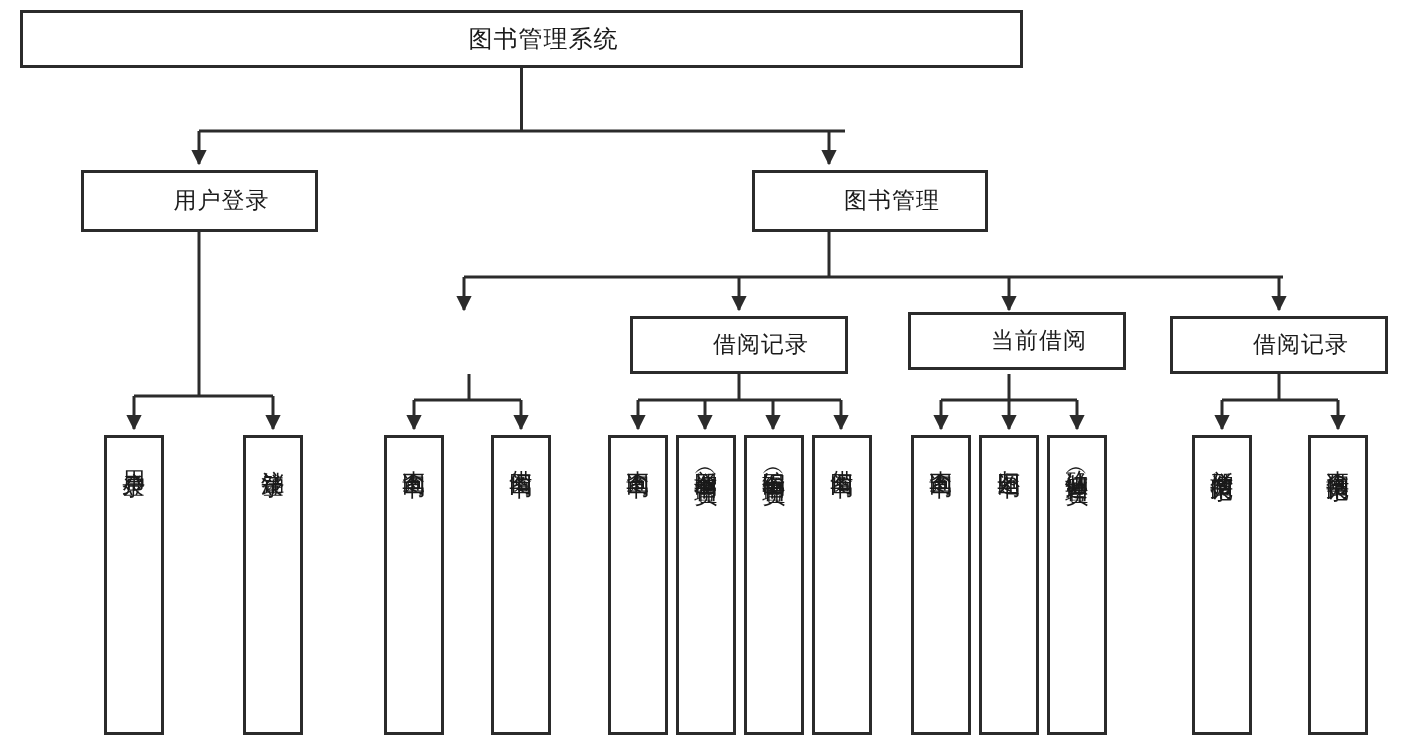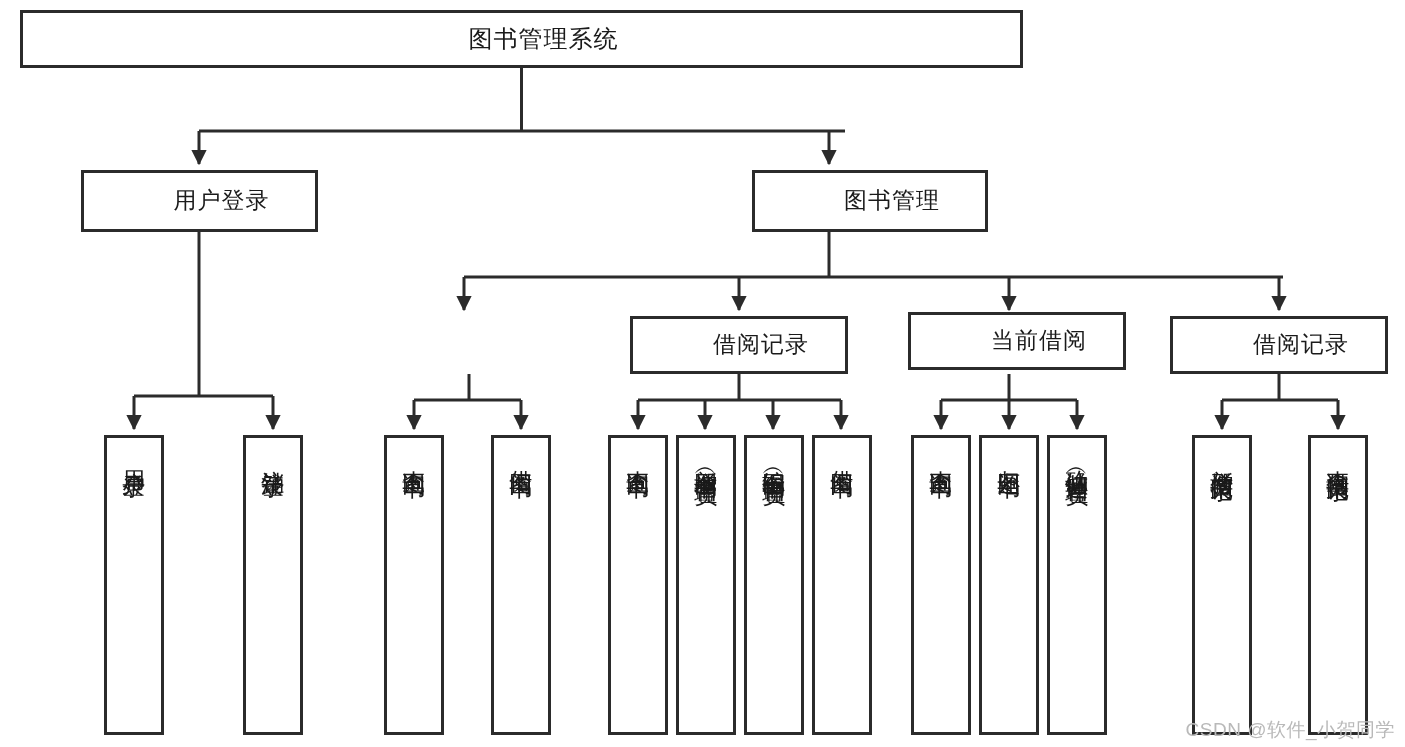--- a/index.html
+++ b/index.html
@@ -184,15 +184,14 @@
     <span class="vtext">确认归还（管理员）</span>
   </div>
 
   <div class="node leaf" style="left:1192px; top:435px; width:60px; height:300px;">
     <span class="vtext">新增借阅记录</span>
   </div>
   <div class="node leaf" style="left:1308px; top:435px; width:60px; height:300px;">
     <span class="vtext">查询借阅记录</span>
   </div>
 
-  <div class="watermark">CSDN @软件_小贺同学</div>
 
 </div>
 
 </body></html>

